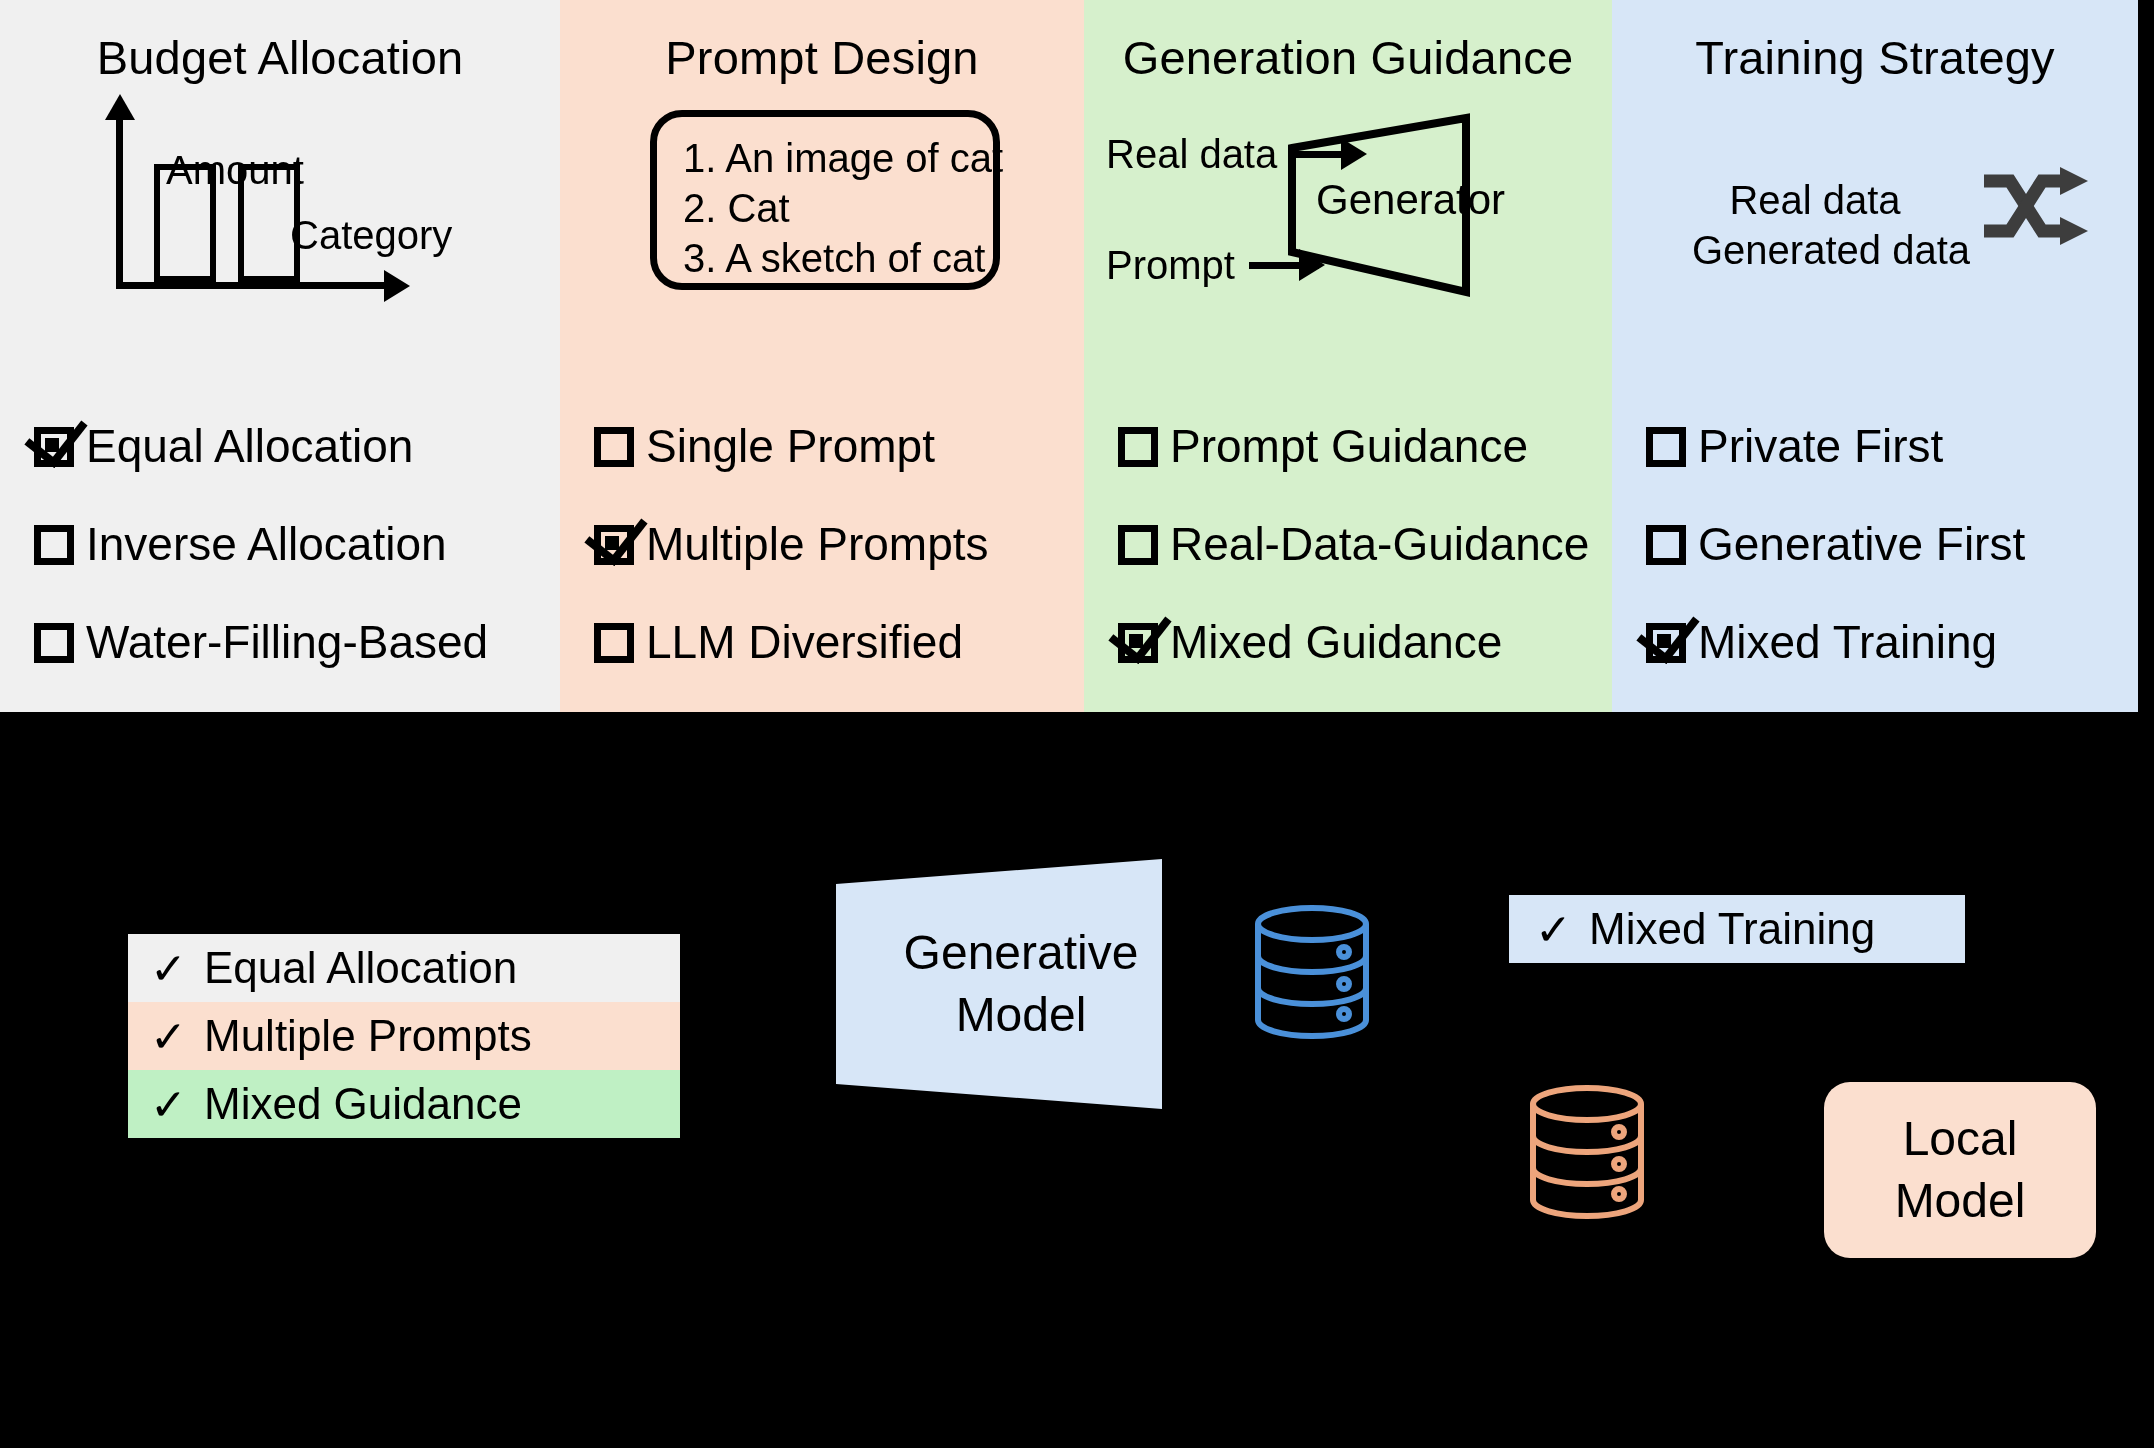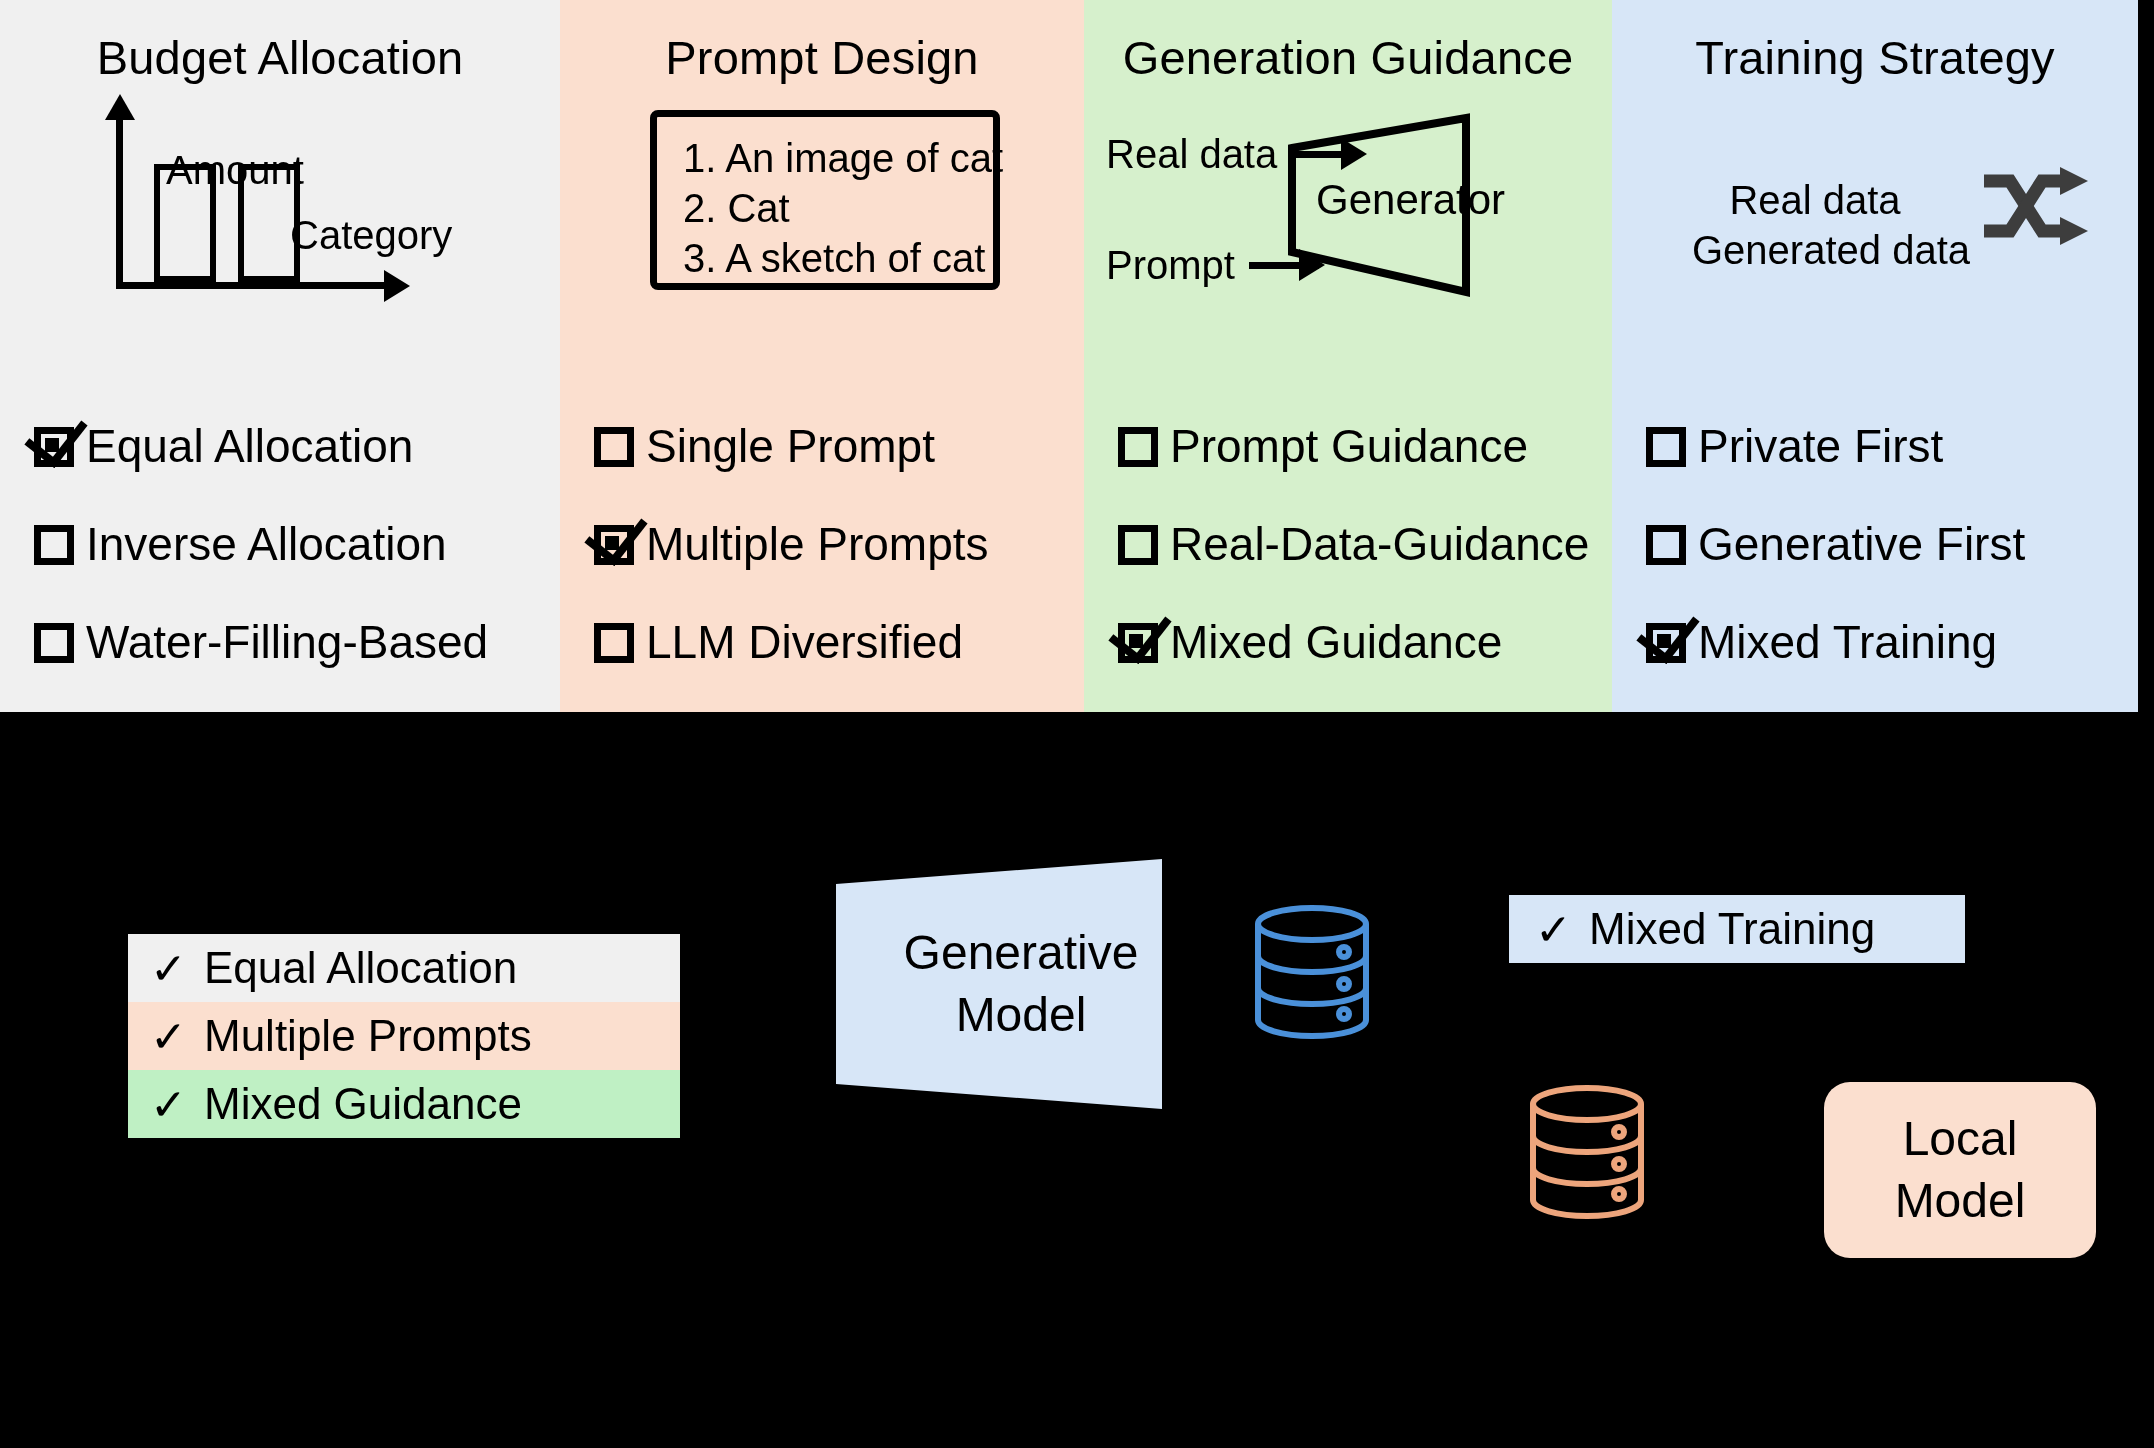--- a/index.html
+++ b/index.html
@@ -38,21 +38,21 @@
   .ax-x{position:absolute;left:36px;top:174px;width:270px;height:7px;background:#000;}
   .ax-x::after{content:"";position:absolute;right:-24px;top:-12px;width:0;height:0;
       border-top:16px solid transparent;border-bottom:16px solid transparent;
       border-left:26px solid #000;}
   .bar{position:absolute;bottom:26px;border:6px solid #000;box-sizing:border-box;background:transparent;}
   .lbl-amount{position:absolute;left:86px;top:0px;font-size:40px;margin-top:40px;}
   .lbl-category{position:absolute;left:210px;top:105px;font-size:40px;}
 
   
   .pcard{position:absolute;left:90px;top:110px;width:350px;height:180px;
-         border:7px solid #000;border-radius:8px;box-sizing:border-box;
+         border:7px solid #000;border-radius:32px;box-sizing:border-box;
          padding:16px 0 0 26px;}
   .pline{font-size:40px;line-height:50px;white-space:nowrap;}
 
   
   .genwrap{position:absolute;left:10px;top:110px;width:500px;height:190px;}
   .arrowrow{position:absolute;display:flex;align-items:center;font-size:40px;white-space:nowrap;}
   .arr{display:inline-block;position:relative;width:70px;height:7px;background:#000;margin-left:14px;}
   .arr::after{content:"";position:absolute;right:-6px;top:-13px;width:0;height:0;
       border-top:16px solid transparent;border-bottom:16px solid transparent;
       border-left:26px solid #000;}

